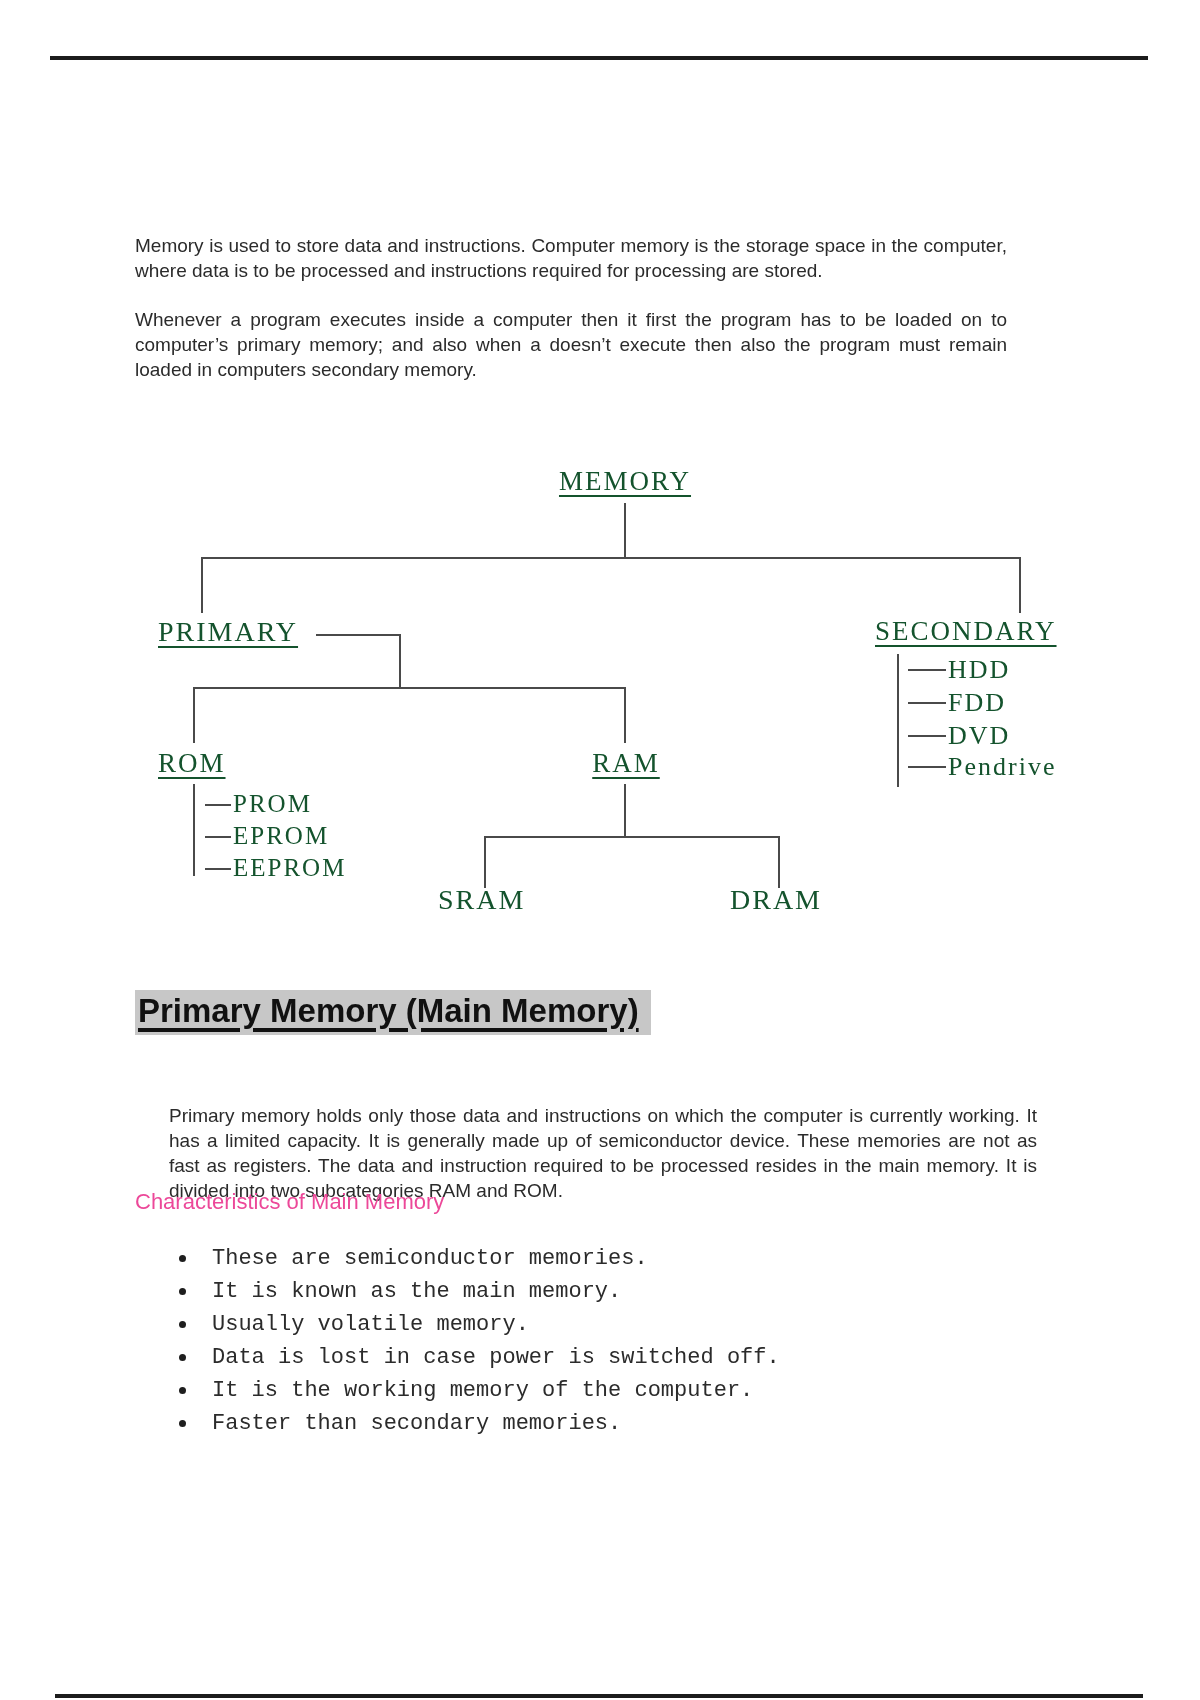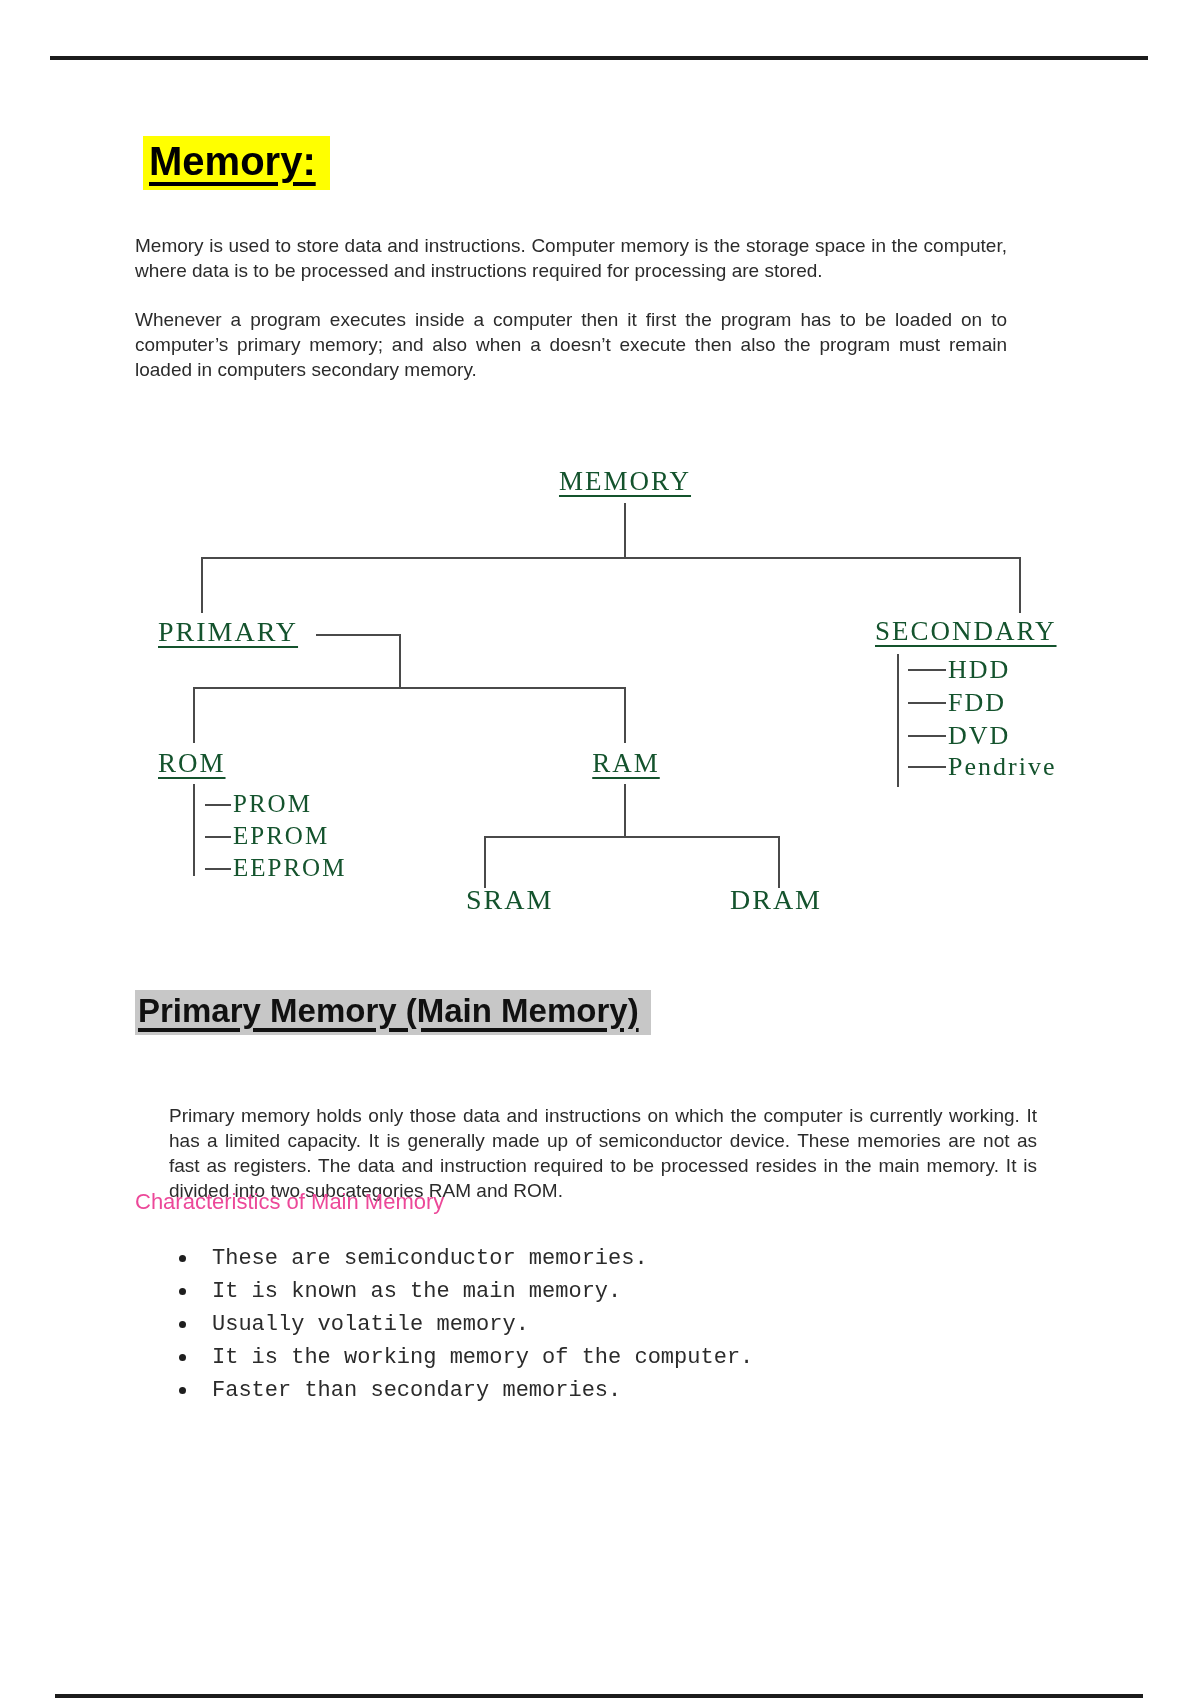--- a/index.html
+++ b/index.html
@@ -41,21 +41,21 @@
   .diagram{position:absolute;left:0;top:0;width:1200px;height:960px;
     font-family:"Liberation Serif", serif;color:#14532d;}
   .dline{position:absolute;background:#4a4a4a;}
   .dlabel{position:absolute;letter-spacing:2px;white-space:nowrap;}
   .dlabel.u{text-decoration:underline;text-decoration-thickness:2px;text-underline-offset:5px;}
   .lbl-memory{left:550px;top:466px;width:150px;text-align:center;font-size:27px;}
   .lbl-primary{left:158px;top:616px;font-size:28px;}
   .lbl-secondary{left:875px;top:616px;font-size:27px;}
   .lbl-rom{left:158px;top:748px;font-size:27px;}
   .lbl-ram{left:586px;top:748px;width:80px;text-align:center;font-size:27px;}
-  .lbl-sram{left:438px;top:884px;font-size:28px;margin-left:28px;}
+  .lbl-sram{left:438px;top:884px;font-size:28px;}
   .lbl-dram{left:730px;top:884px;font-size:28px;}
   .leafrow{position:absolute;font-size:25px;letter-spacing:2px;white-space:nowrap;}
   .leafrow .tick{position:absolute;background:#4a4a4a;height:2px;top:14px;}
   .secrow{font-size:26px;}
 
   
   .h2-wrap{position:absolute;left:135px;top:990px;border-radius:21px;}
   .h2-hl{
     display:inline-block;
     background:#c7c7c7;
@@ -84,23 +84,20 @@
     width:7px;height:7px;border-radius:50%;background:#1e1e1e;
   }
 </style>
 </head>
 <body>
 
 <div class="page">
 
   <div class="rule rule-top"></div>
 
-  <div class="h1-wrap">
-    <span class="h1-hl">Memory:</span>
-  </div>
 
   <p class="para para1"> Memory is used to store data and instructions. Computer memory is the storage space in the computer, where data is to be processed and instructions required for processing are stored.</p>
   <p class="para para2">Whenever a program executes inside a computer then it first the program has to be loaded on to computer’s primary memory; and also when a doesn’t execute then also the program must remain loaded in computers secondary memory.</p>
 
   <div class="diagram">
 
     <div class="dlabel u lbl-memory">MEMORY</div>
     <div class="dline" style="left:624px;top:503px;width:2px;height:55px;"></div>
 
     <div class="dline" style="left:201px;top:557px;width:820px;height:2px;"></div>
@@ -162,19 +159,20 @@
   </div>
 
   <p class="para para3">Primary memory holds only those data and instructions on which the computer is currently working. It has a limited capacity. It is generally made up of semiconductor device. These memories are not as fast as registers. The data and instruction required to be processed resides in the main memory. It is divided into two subcategories RAM and ROM.</p>
 
   <div class="subhead">Characteristics of Main Memory</div>
 
   <ul class="bullets">
     <li><span class="dot"></span><span>These are semiconductor memories.</span></li>
     <li><span class="dot"></span><span>It is known as the main memory.</span></li>
     <li><span class="dot"></span><span>Usually volatile memory.</span></li>
+    <li><span class="dot"></span><span>Data is lost in case power is switched off.</span></li>
     <li><span class="dot"></span><span>It is the working memory of the computer.</span></li>
     <li><span class="dot"></span><span>Faster than secondary memories.</span></li>
   </ul>
 
   <div class="rule rule-bottom"></div>
 
 </div>
 
 </body></html>

